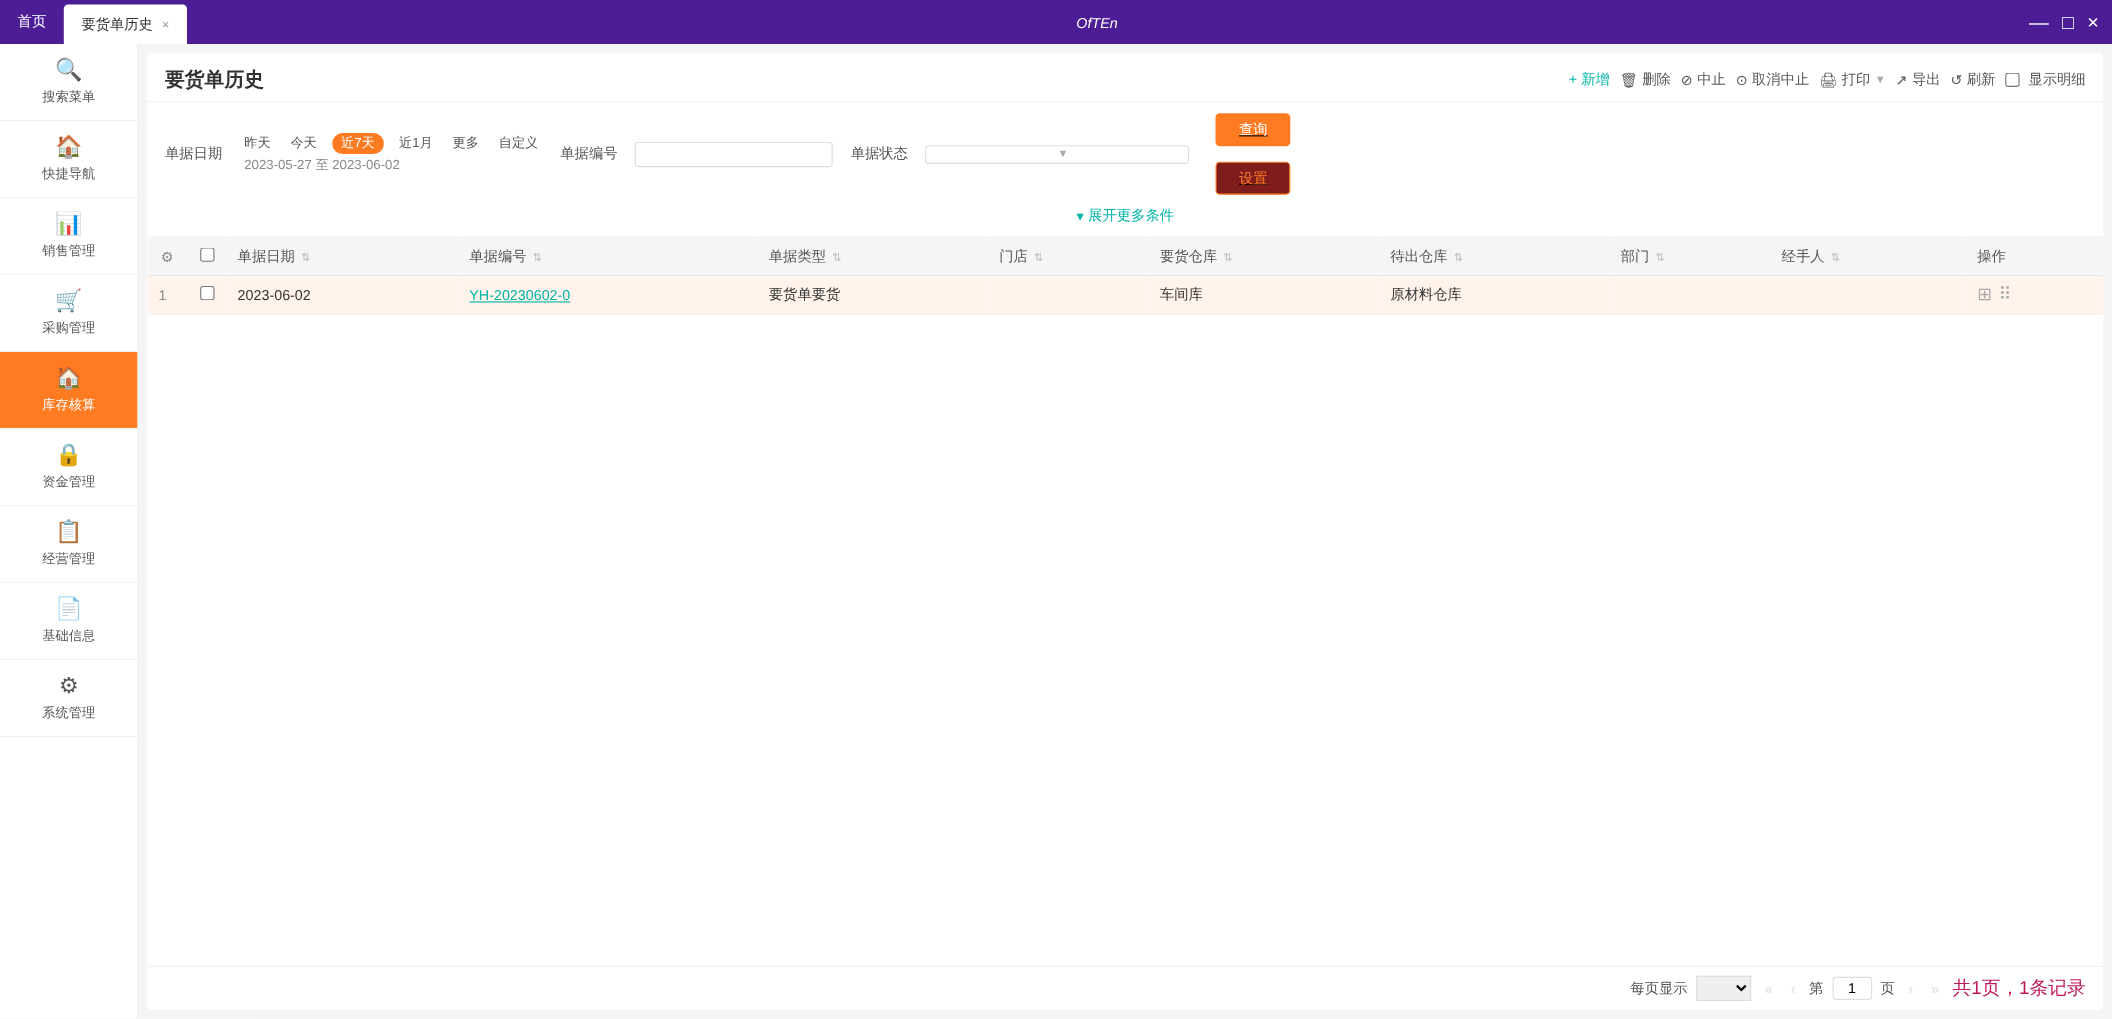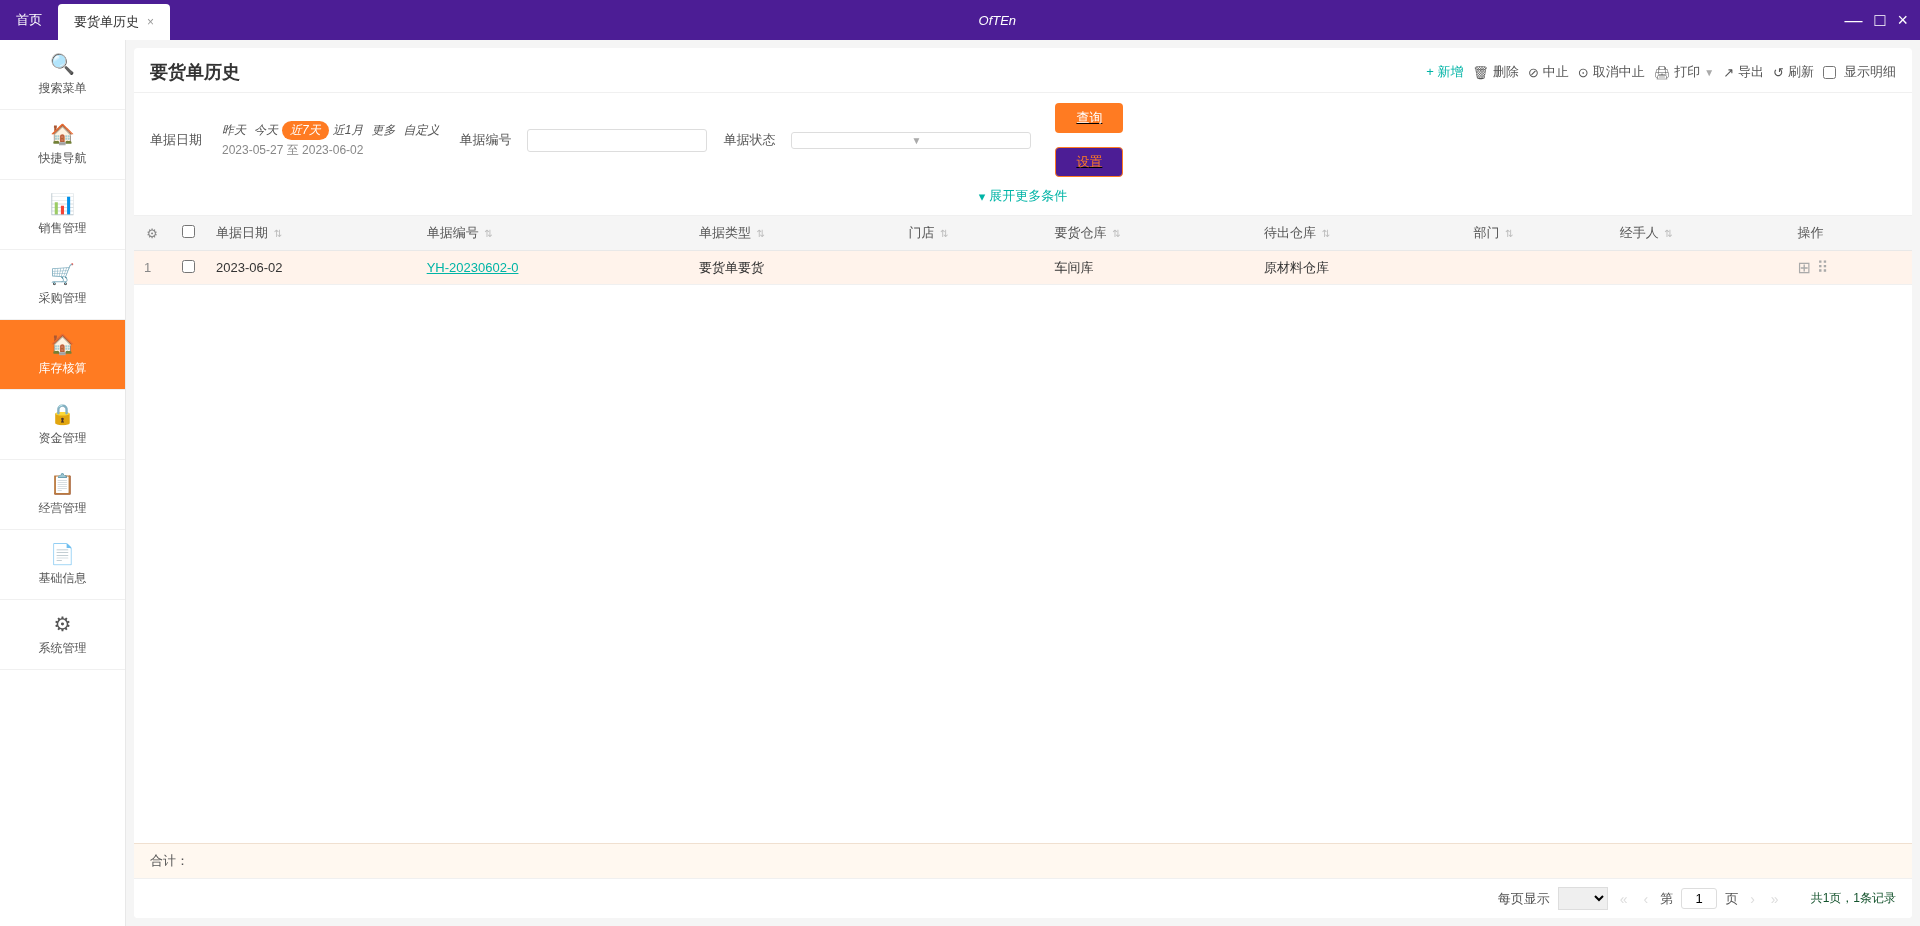--- a/index.html
+++ b/index.html
@@ -171,23 +171,22 @@
       gap: 16px;
       margin-bottom: 6px;
     }
     .filter-label {
       color: #555;
       font-size: 13px;
       white-space: nowrap;
     }
     .date-shortcuts {
       display: flex;
-      gap: 0;
+      gap: 10px;
       align-items: flex-start;
-      font-style: italic;
     }
     .date-shortcut {
       font-size: 12px;
       color: #555;
       cursor: pointer;
       padding: 1px 4px;
     }
     .date-shortcut.active {
       background: #ff7b22;
       color: white;
@@ -233,21 +232,21 @@
       background: #ff7b22;
       color: white;
       border: none;
       border-radius: 4px;
       padding: 6px 20px;
       font-size: 13px;
       cursor: pointer;
       white-space: nowrap;
     }
     .setting-btn {
-      background: #4c1d95;
+      background: #7f1d1d;
       color: #ff7b22;
       border: 1px solid #ff7b22;
       border-radius: 4px;
       padding: 5px 20px;
       font-size: 13px;
       cursor: pointer;
       white-space: nowrap;
     }
     .filter-btns {
       display: flex;
@@ -354,21 +353,21 @@
     }
     .pg-nav-btn:disabled { color: #ddd; cursor: default; }
     .pg-input {
       border: 1px solid #ddd;
       border-radius: 3px;
       width: 36px;
       text-align: center;
       padding: 2px;
       font-size: 13px;
     }
-    .pg-total { color: #14532d; font-size: 12px; margin-left: 20px; }
+    .pg-total { color: #be185d; font-size: 17px; }
 
     
     .gear-th {
       text-align: center;
       cursor: pointer;
       color: #888;
     }
   </style>
 </head>
 <body>
@@ -574,23 +573,20 @@
                 <div class="row-ops">
                   <span class="row-op-btn" title="编辑">⊞</span>
                   <span class="row-op-btn" title="更多">⠿</span>
                 </div>
               </td>
             </tr>
           </tbody>
         </table>
       </div>
 
-      <div class="table-footer">
-        <span>合计：</span>
-      </div>
 
       <div class="pagination-bar">
         <span class="pg-label">每页显示</span>
         <select class="page-size-select">
           <option>50</option>
           <option>100</option>
           <option>200</option>
         </select>
         <button class="pg-nav-btn" disabled="">«</button>
         <button class="pg-nav-btn" disabled="">‹</button>

